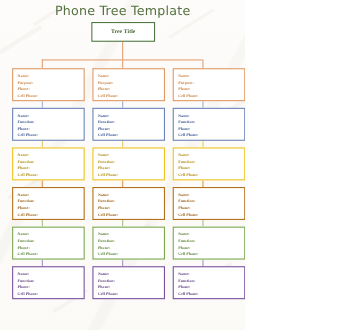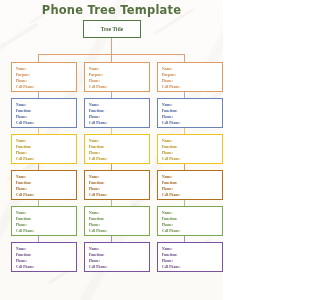--- a/index.html
+++ b/index.html
@@ -36,21 +36,21 @@
 
   
   .page-title {
     position: absolute;
     left: 0; right: 0; top: 3px;
     text-align: center;
     font-size: 11.5px;
     letter-spacing: 0.2px;
     color: #55713f;
     font-family: "DejaVu Sans", sans-serif;
-    font-weight: 700;
+    font-weight: 400;
   }
   .root-box {
     position: absolute;
     left: 83px; top: 20px;
     width: 58px; height: 18px;
     border: 1.4px solid #4f7a42;
     background: #ffffff;
     display: flex; align-items: center; justify-content: center;
   }
   .root-box .lbl {

